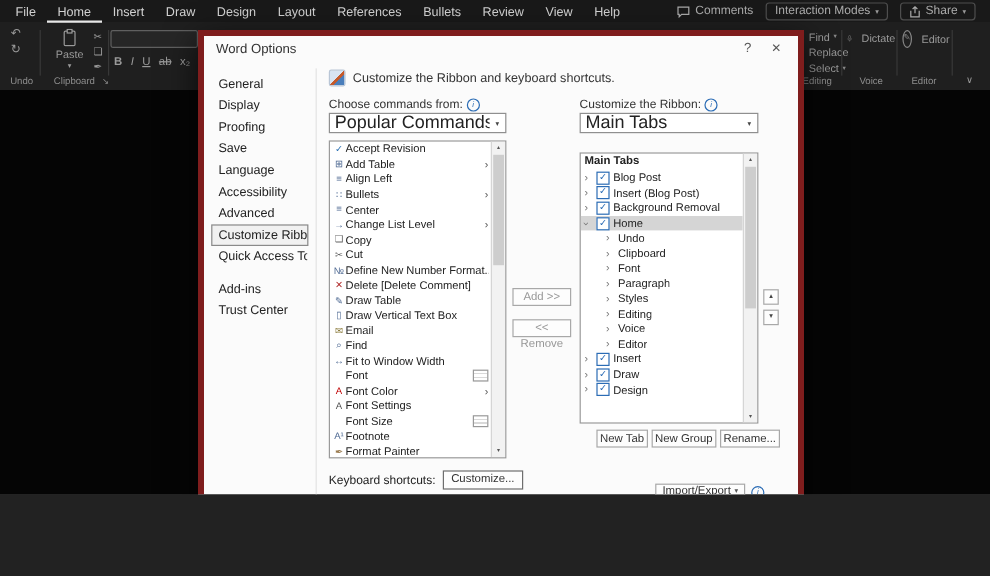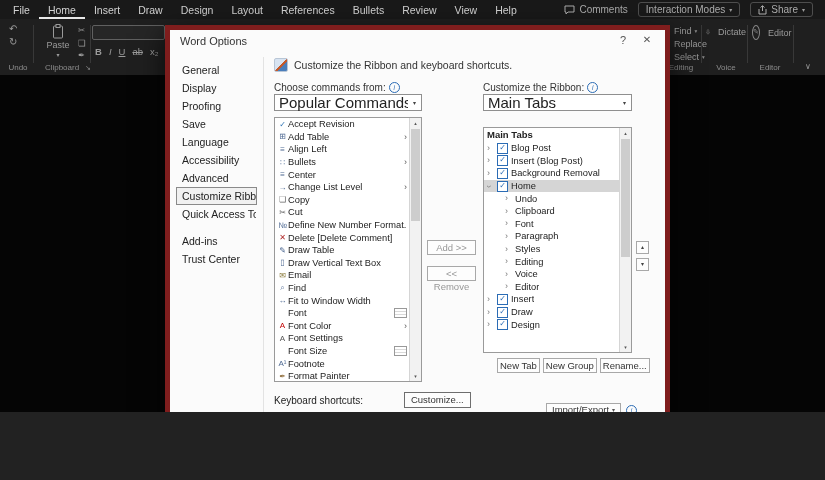--- a/index.html
+++ b/index.html
@@ -125,21 +125,21 @@
   .move-up{top:211px;}.move-up::before{content:"▴";}
   .move-down{top:228px;}.move-down::before{content:"▾";}
 
   .tab-buttons{position:absolute;left:299px;top:328px;width:147px;display:flex;gap:3px;margin-left:28px;}
   .tab-buttons .btn{height:15px;line-height:13px;flex:1;padding:0 2px;white-space:nowrap;}
   .cust-row1{position:absolute;left:313px;top:349px;display:flex;gap:5px;align-items:center;}
   .cust-row2{position:absolute;left:376px;top:373px;display:flex;gap:5px;align-items:center;}
   .cust-row1 .btn,.cust-row2 .btn{height:14px;line-height:12px;padding:0 5px;display:flex;
       align-items:center;gap:3px;}
   .kbd-row{position:absolute;left:104px;top:362px;display:flex;gap:6px;align-items:center;}
-  .kbd-row .btn{height:16px;line-height:14px;padding:0 6px;border-color:#6e6e6e;margin-left:35px;}
+  .kbd-row .btn{height:16px;line-height:14px;padding:0 6px;border-color:#6e6e6e;}
   .ok-btn{position:absolute;left:398px;top:389px;width:46px;height:17px;line-height:12px;
           border:2px solid #3a3a3a;}
   .cancel-btn{position:absolute;left:450px;top:389px;width:43px;height:17px;line-height:14px;}
 </style>
 </head>
 <body>
 
 <div class="screen">
 
   <div class="menubar">

